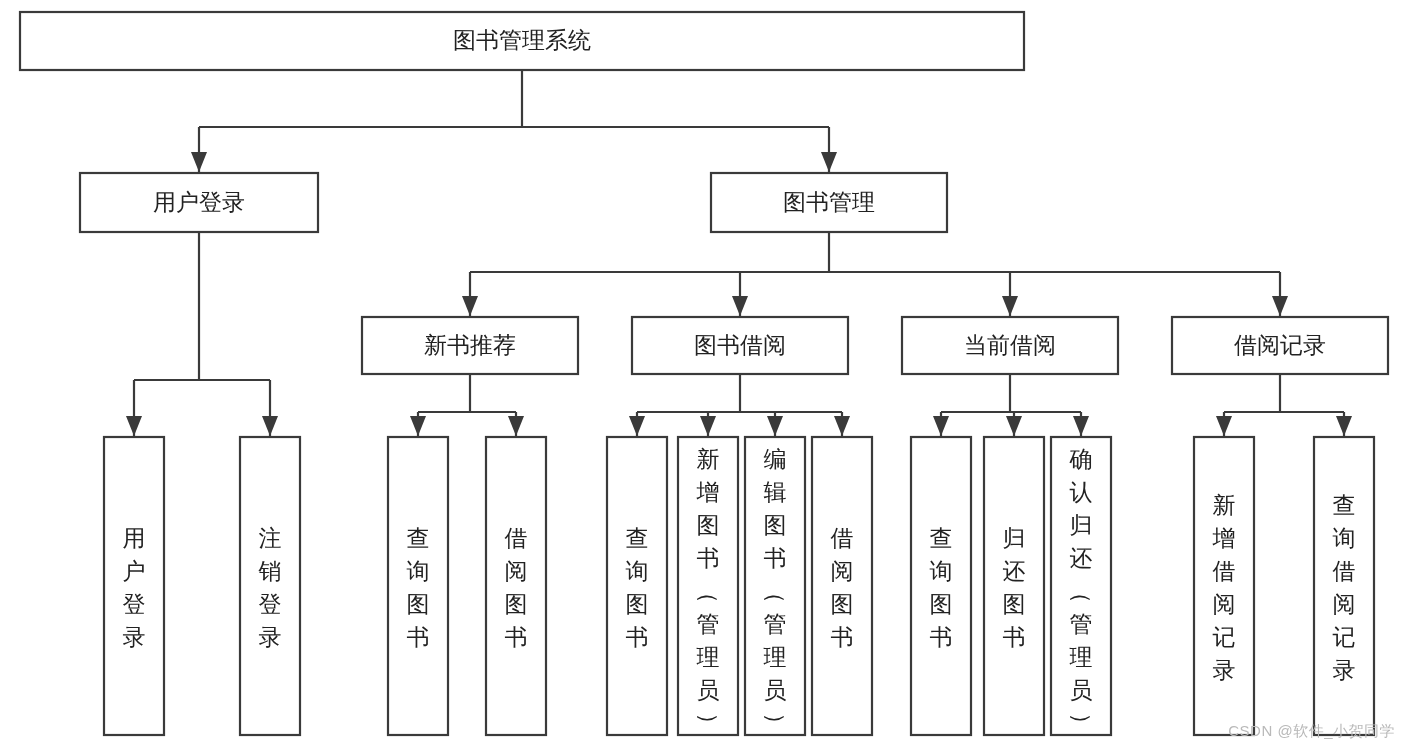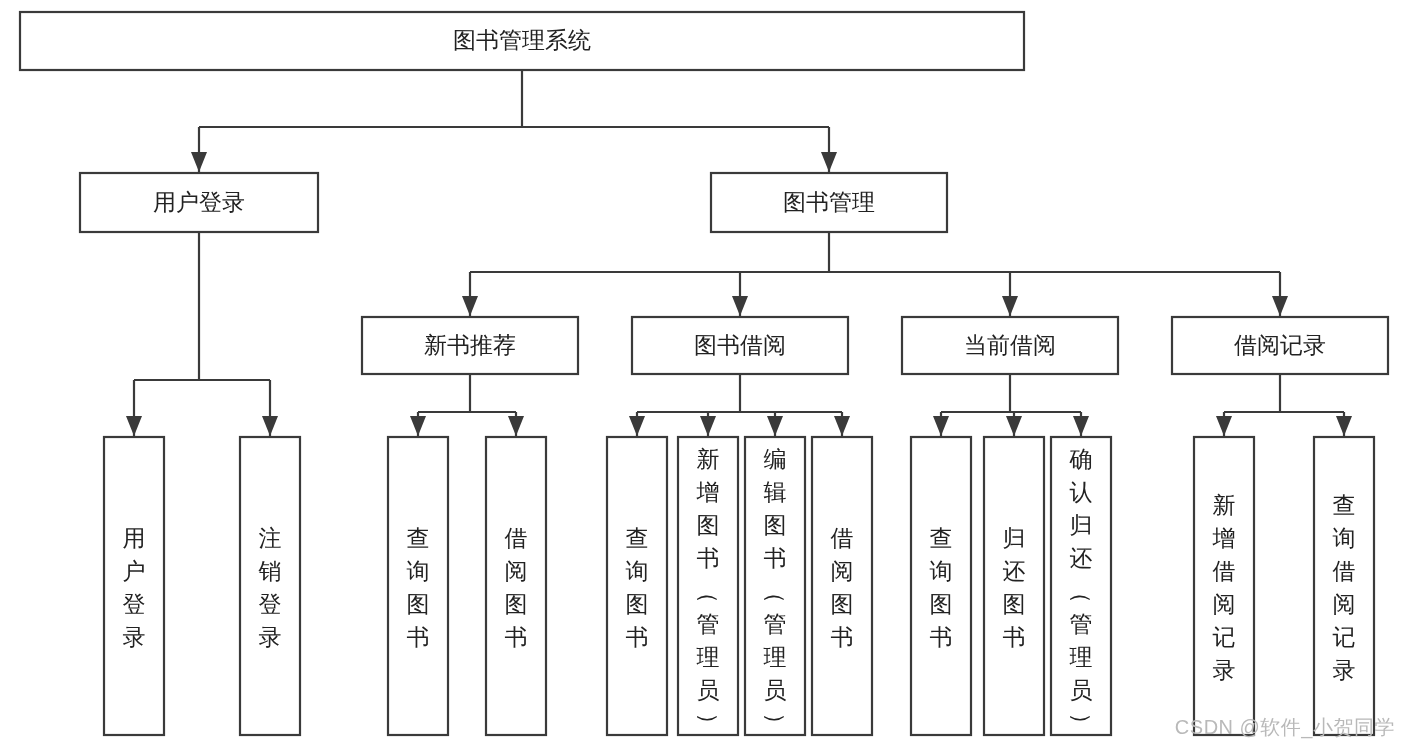--- a/index.html
+++ b/index.html
@@ -46,21 +46,21 @@
   }
   .arrow-head {
     fill: #3a3a3a;
     stroke: none;
   }
   .watermark-text {
     position: absolute;
     right: 10px;
     bottom: 6px;
     font-family: "Liberation Sans", "DejaVu Sans", sans-serif;
-    font-size: 20px;
+    font-size: 15px;
     color: #b9b9b9;
     white-space: nowrap;
     letter-spacing: 0.5px;
   }
 </style>
 </head>
 <body>
 
 <div id="diagram-root">
   <svg id="diagram-svg" width="1405" height="747" viewBox="0 0 1405 747" xmlns="http://www.w3.org/2000/svg">

